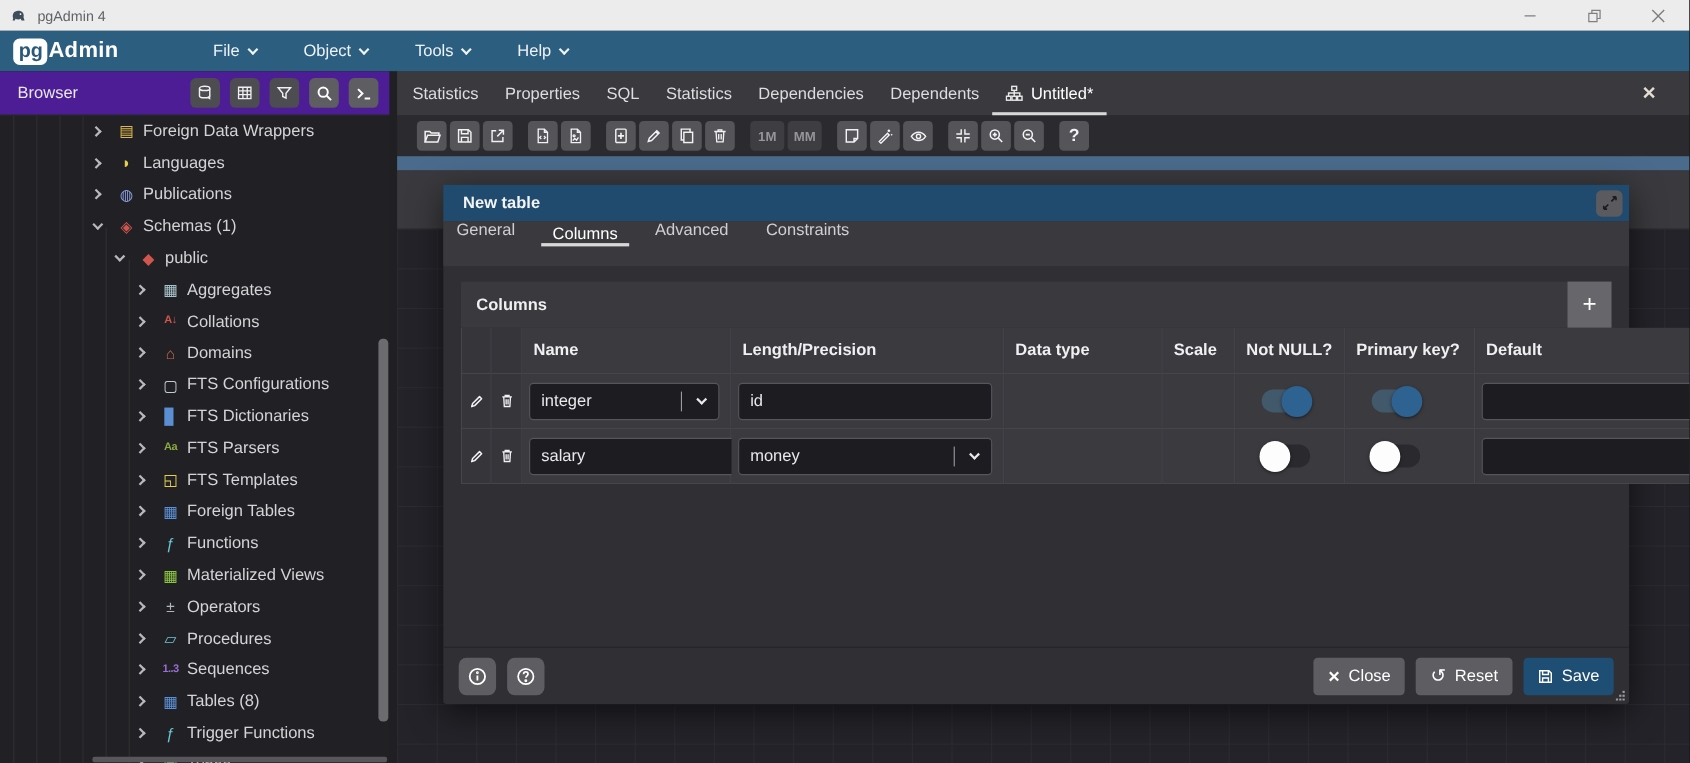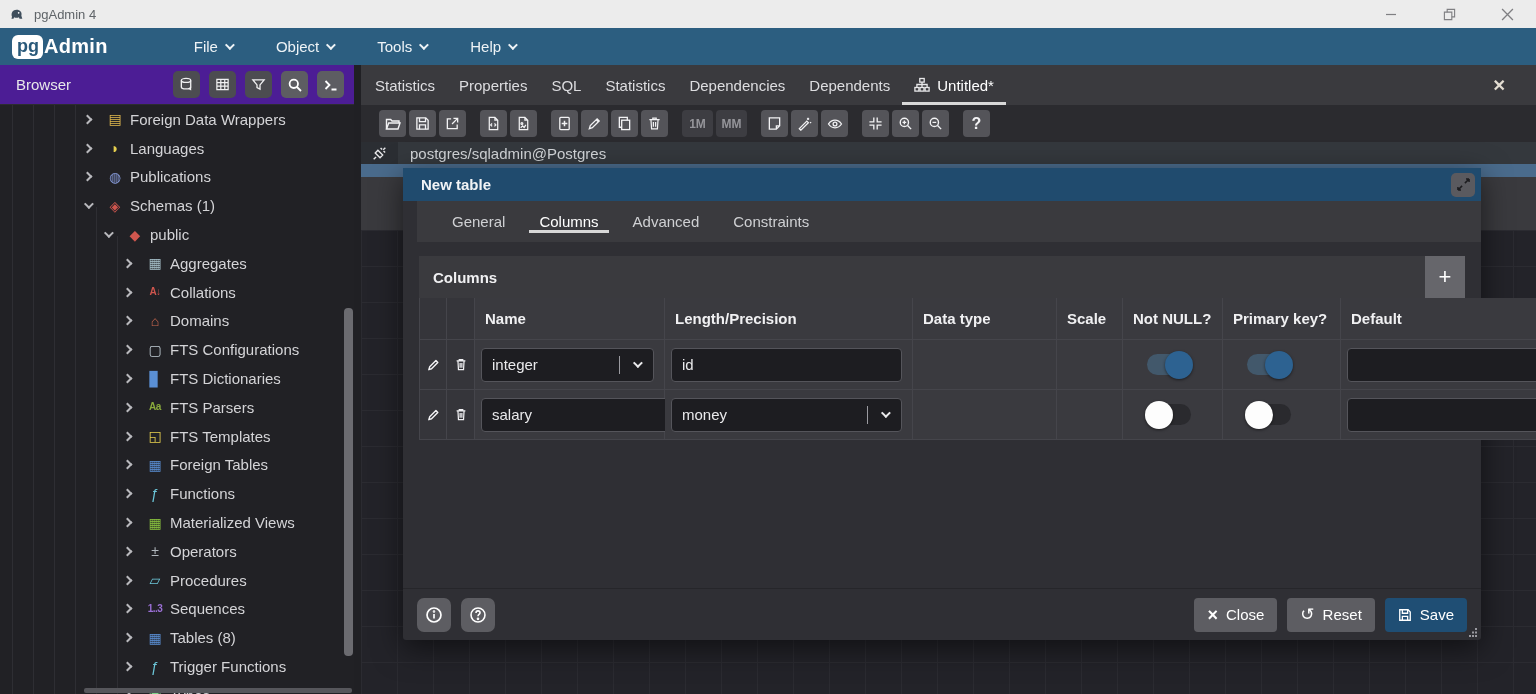--- a/index.html
+++ b/index.html
@@ -68,21 +68,21 @@
     background-size:36px 36px; position:relative; }
   .erd-node { position:absolute; left:220px; top:353px; width:210px; height:46px; background:#1b1b20;
     border:1px solid #4a90c4; border-radius:9px; display:flex; align-items:center; padding-left:18px; gap:13px; }
   .erd-node .nlabel { font-size:14px; color:#c8cbd0; }
   
   .dialog { position:absolute; left:42px; top:103px; width:1078px; height:472px; background:#2f2f34;
     border-radius:3px; box-shadow:0 8px 30px rgba(0,0,0,.55); display:flex; flex-direction:column; z-index:5; }
   .dlg-header { height:33px; background:#204b6e; display:flex; align-items:center; padding:0 6px 0 18px; }
   .dlg-title { font-size:15px; font-weight:bold; color:#f2f4f6; }
   .dlg-max { margin-left:auto; width:24px; height:24px; background:#5a5a5f; border-radius:5px; display:flex; align-items:center; justify-content:center; }
-  .dlg-tabs { height:41px; background:#3a3a3e; display:flex; align-items:center; padding-left:25px;margin-left:14px; }
+  .dlg-tabs { height:41px; background:#3a3a3e; display:flex; align-items:flex-start; padding-left:2px; }
   .dtab { display:flex; align-items:center; padding:0 10px; margin-right:14px; font-size:15px; color:#cfd0d3; }
   .dtab.active { color:#fff; border-bottom:3px solid #d8d8d8; padding-top:3px; }
   .dlg-body { flex:1; padding:14px 16px 0 16px; }
   .sect-bar { height:42px; background:#3a3a3e; display:flex; align-items:center; }
   .sect-title { font-size:15px; font-weight:bold; color:#f0f0f2; padding-left:14px; }
   .sect-add { margin-left:auto; width:40px; height:42px; background:#66666b; color:#fff; font-size:22px;
     display:flex; align-items:center; justify-content:center; }
   .grid { display:grid; grid-template-columns:28px 28px 190px 248px 144px 66px 100px 118px 1fr; }
   .cell { background:#3a3a3f; border-right:1px solid #45454b; border-bottom:1px solid #45454b; display:flex; align-items:center; }
   .cell.first { border-left:1px solid #45454b; }
@@ -492,28 +492,20 @@
         <span class="tbtn">
             <svg width="15" height="15" viewBox="0 0 16 16" fill="none" stroke="#f2f2f4" stroke-width="1.5">
               <circle cx="6.8" cy="6.8" r="4.4"></circle>
               <path d="M10.2 10.2L14 14 M4.8 6.8h4"></path>
             </svg>
           </span>
         <span class="tgap"></span>
         <span class="tbtn qmark">?</span>
       </div>
 
-      <div class="connrow">
-        <span class="connicon">
-          <svg width="17" height="17" viewBox="0 0 16 16" fill="none" stroke="#e8e8ea" stroke-width="1.3">
-              <path d="M13.5 2.5l-2 2 M6.5 5l4.5 4.5-2.5 2.5L4 7.5z M4.8 11.2l-2.3 2.3 M9 2.8l1.5 1.5 M11.8 5.6l1.5 1.5"></path>
-            </svg>
-        </span>
-        <span class="connlabel">postgres/sqladmin@Postgres</span>
-      </div>
       <div class="bluestrip"></div>
       <div class="graybelt"></div>
 
       <div class="canvas">
         <div class="erd-node">
           <svg width="12" height="18" viewBox="0 0 12 18" fill="none" stroke="#5eb8a8" stroke-width="1.2">
               <rect x="1" y="1" width="10" height="16" fill="#2a4a45"></rect>
               <path d="M1 5.5h10 M1 9.5h10 M1 13.5h10" stroke="#8fd8cc"></path>
             </svg>
           <span class="nlabel">website</span>

